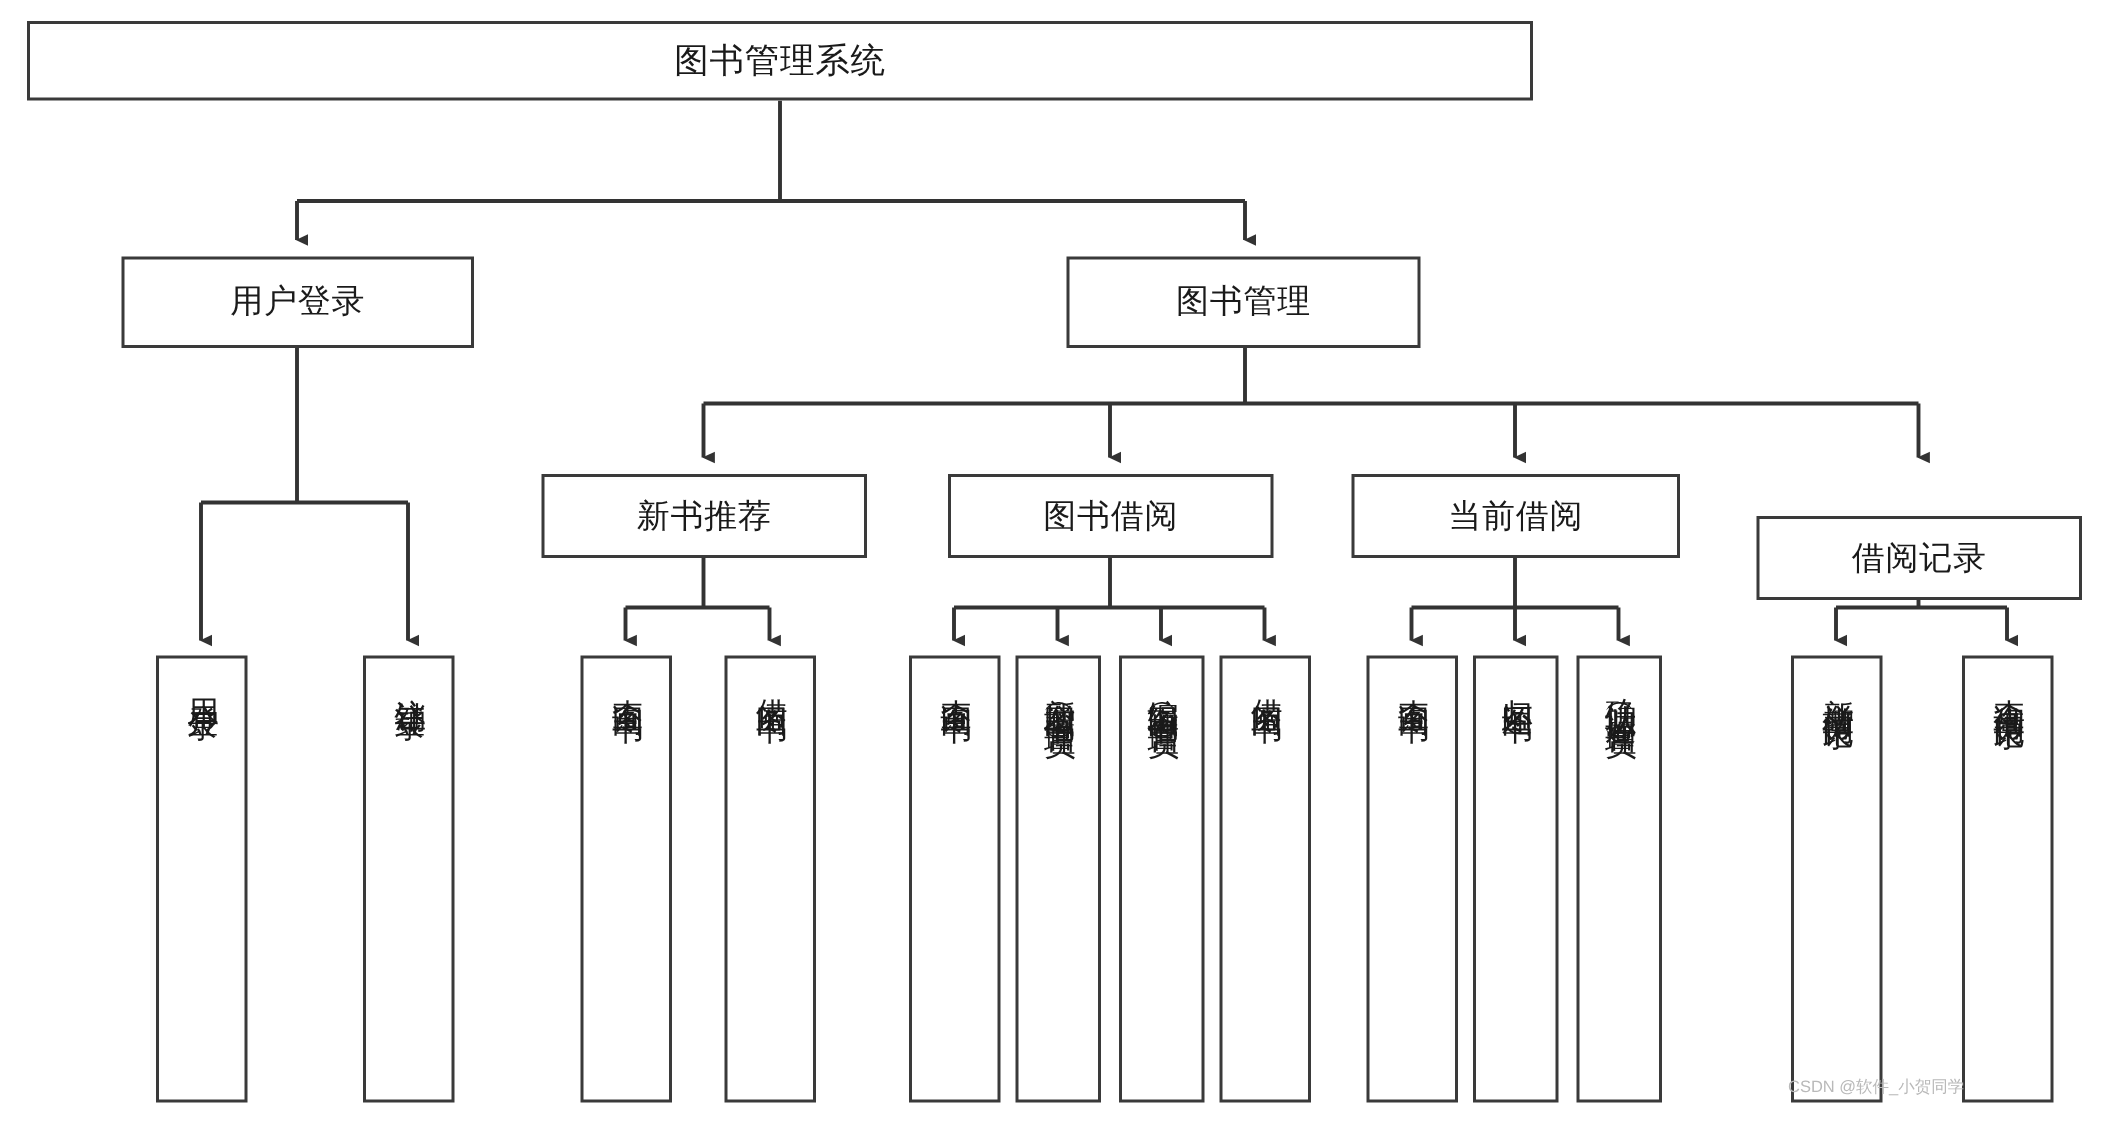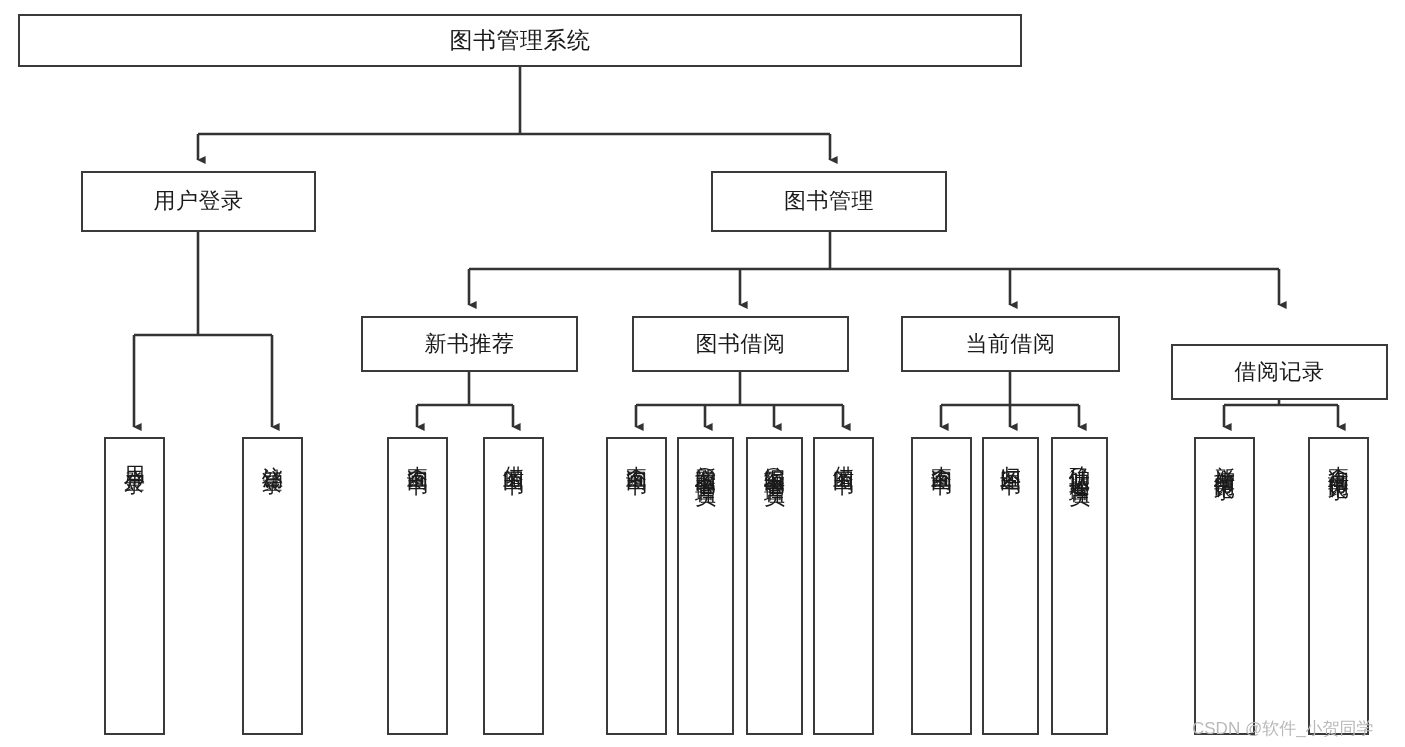--- a/index.html
+++ b/index.html
@@ -59,21 +59,21 @@
   }
   .node.vertical .node-label {
     writing-mode: vertical-rl;
     text-orientation: upright;
     font-size: 21px;
     line-height: 1.05;
     letter-spacing: 3px;
   }
   .watermark {
     position: absolute;
-    font-size: 17px;
+    font-size: 11px;
     color: #b9b9b9;
     white-space: nowrap;
     user-select: none;
   }
 </style>
 </head>
 <body>
 
 <div id="diagram-root">
 

